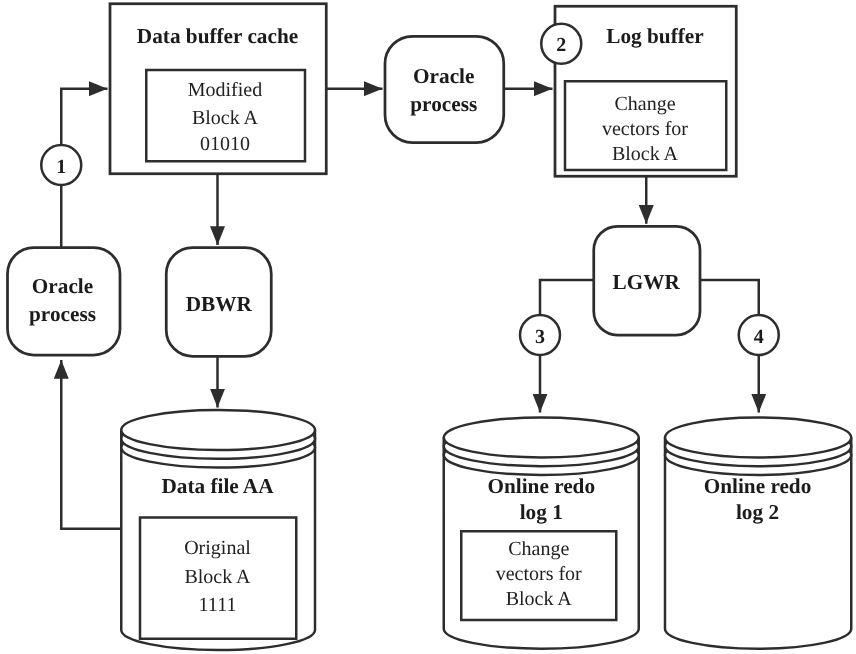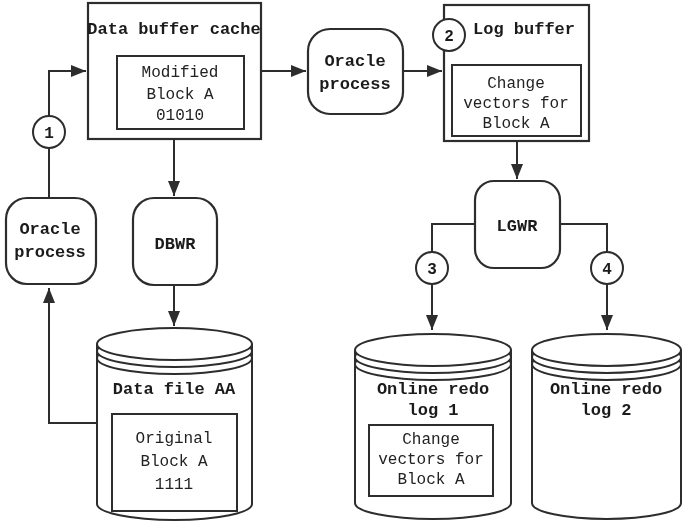--- a/index.html
+++ b/index.html
@@ -1,18 +1,18 @@
 <!DOCTYPE html>
 <html><head>
 <meta charset="utf-8">
 <style>
   html,body{margin:0;padding:0;background:#ffffff;}
   .canvas{
     position:relative;width:685px;height:523px;background:#ffffff;
-    font-family:Liberation Mono, monospace;overflow:hidden;
+    font-family:Liberation Serif, serif;overflow:hidden;
   }
   svg{display:block;}
   .shape{fill:#ffffff;stroke:#2d2d2d;stroke-width:2.2;}
   .inner{fill:#ffffff;stroke:#2d2d2d;stroke-width:2;}
   .cyl{fill:#ffffff;stroke:#2d2d2d;stroke-width:2;}
   .line{fill:none;stroke:#2d2d2d;stroke-width:2;}
   .badge{fill:#ffffff;stroke:#2d2d2d;stroke-width:2;}
   .lbl{fill:#1b1b1b;font-size:17px;font-weight:bold;text-anchor:middle;}
   .small{fill:#222222;font-size:16px;font-weight:normal;text-anchor:middle;}
   .badge-t{fill:#1b1b1b;font-size:16px;font-weight:bold;text-anchor:middle;}

